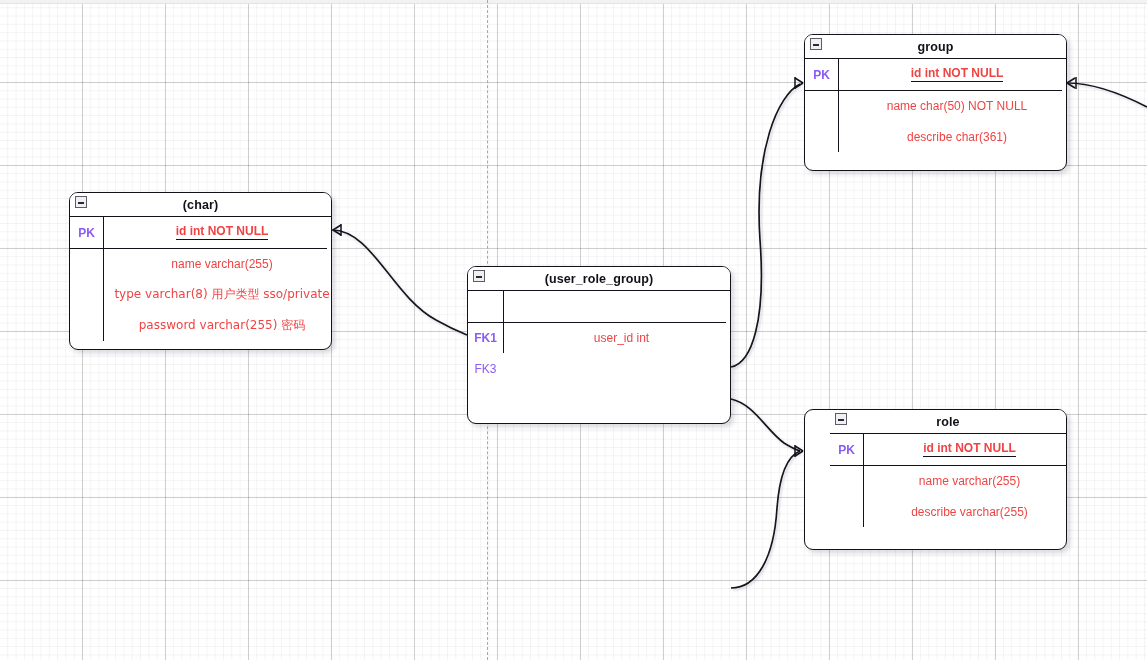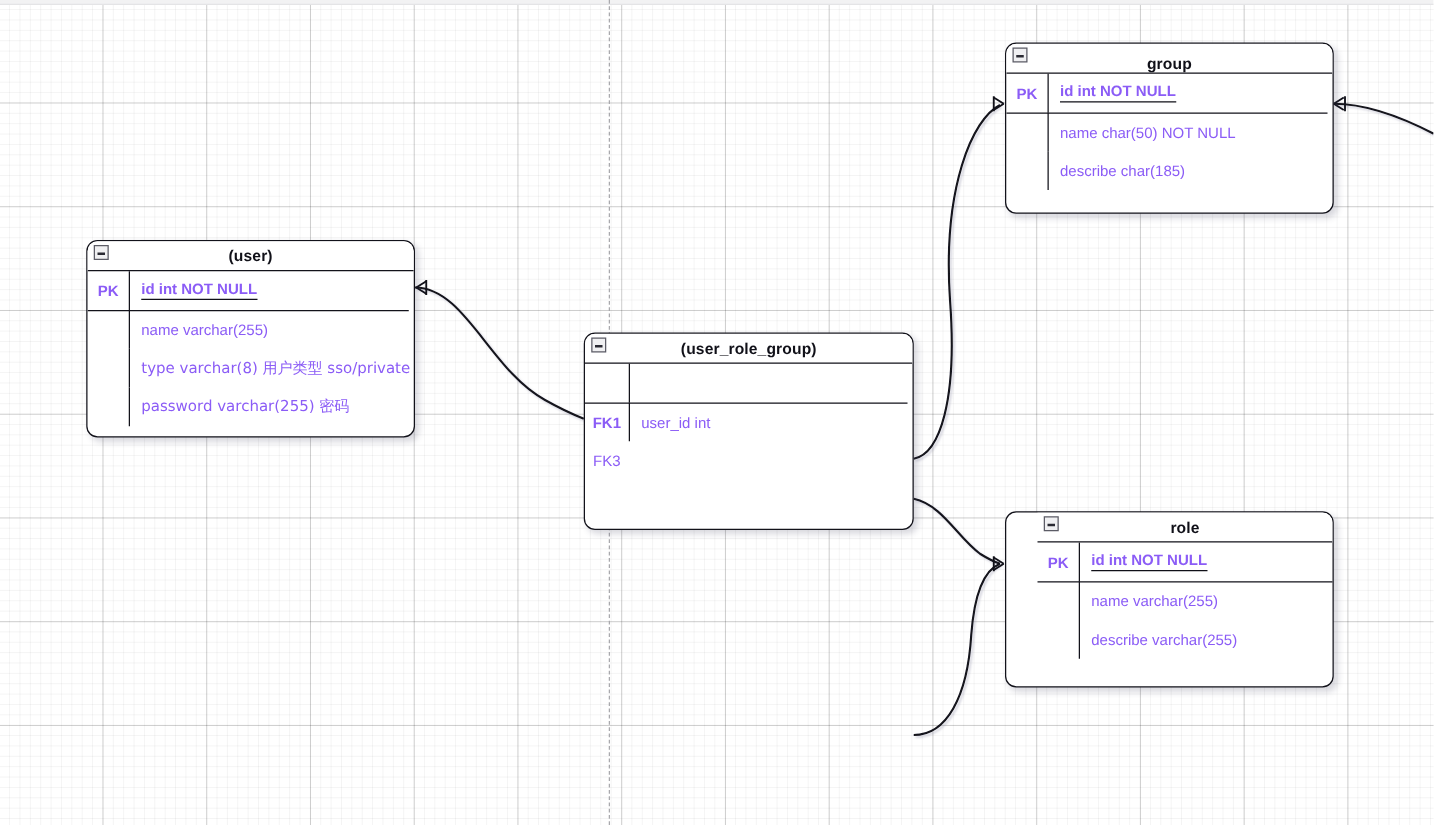--- a/index.html
+++ b/index.html
@@ -78,26 +78,27 @@
     text-align:center;
     font-size:12px;
     color:#8b5cf6;
     box-sizing:border-box;
     height:100%;
     display:flex;align-items:center;justify-content:center;
   }
   .row .fieldcol{
     flex:1 1 auto;
     font-size:12px;
-    color:#8b5cf6;
+    color:#ef4444;
     padding-left:9px;
     box-sizing:border-box;
     height:100%;
     display:flex;align-items:center;
     border-left:1.6px solid #12121a;
+    justify-content:center;
   }
   .row.pkrow .keycol{font-weight:bold;}
   .row.pkrow .fieldcol span.pkname{
     font-weight:bold;
     border-bottom:1.5px solid #101018;
     padding-bottom:0px;
     line-height:1.15;
   }
   .sep{
     position:absolute;left:0;
@@ -150,21 +151,21 @@
         <path d="M 1076 77 L 1076 89"></path>
       </g>
     </g>
   </svg>
 
   <div class="guide" style="left:487px"></div>
 
 <div class="entity" style="left: 69px; top: 192px; width: 263px; height: 158px;">
       <div class="ent-header" style="height: 23px;">
         <span class="collapse-icon"></span>
-        <span class="ent-title">(user)</span>
+        <span class="ent-title">(char)</span>
       </div>
       <div class="ent-body">
         <div class="row pkrow" style="height: 31px;">
           <div class="keycol" style="width: 33px; flex-basis: 33px;">PK</div>
           <div class="fieldcol">
             <span class="pkname">id int NOT NULL</span>
           </div>
         </div>
         <div class="sep" style="top: 31px; width: 257px;"></div>
         <div class="row" style="height: 31px;">
@@ -205,42 +206,42 @@
           <div class="fieldcol">
             <span>user_id int</span>
           </div>
         </div>
         <div class="row" style="height: 31px;">
           <div class="keycol" style="width: 35px; flex-basis: 35px;">FK3</div>
         </div>
       </div>
     </div>
     <div class="entity" style="left: 804px; top: 34px; width: 263px; height: 137px;">
-      <div class="ent-header" style="height: 23px; align-items: flex-end;">
+      <div class="ent-header" style="height: 23px;">
         <span class="collapse-icon"></span>
         <span class="ent-title">group</span>
       </div>
       <div class="ent-body">
         <div class="row pkrow" style="height: 31px;">
           <div class="keycol" style="width: 33px; flex-basis: 33px;">PK</div>
           <div class="fieldcol">
             <span class="pkname">id int NOT NULL</span>
           </div>
         </div>
         <div class="sep" style="top: 31px; width: 257px;"></div>
         <div class="row" style="height: 31px;">
           <div class="keycol" style="width: 33px; flex-basis: 33px;"></div>
           <div class="fieldcol">
             <span>name char(50) NOT NULL</span>
           </div>
         </div>
         <div class="row" style="height: 31px;">
           <div class="keycol" style="width: 33px; flex-basis: 33px;"></div>
           <div class="fieldcol">
-            <span>describe char(185)</span>
+            <span>describe char(361)</span>
           </div>
         </div>
       </div>
     </div>
     <div class="entity" style="left: 804px; top: 409px; width: 263px; height: 141px; padding-left: 25px;">
       <div class="ent-header" style="height: 23px;">
         <span class="collapse-icon"></span>
         <span class="ent-title">role</span>
       </div>
       <div class="ent-body">

